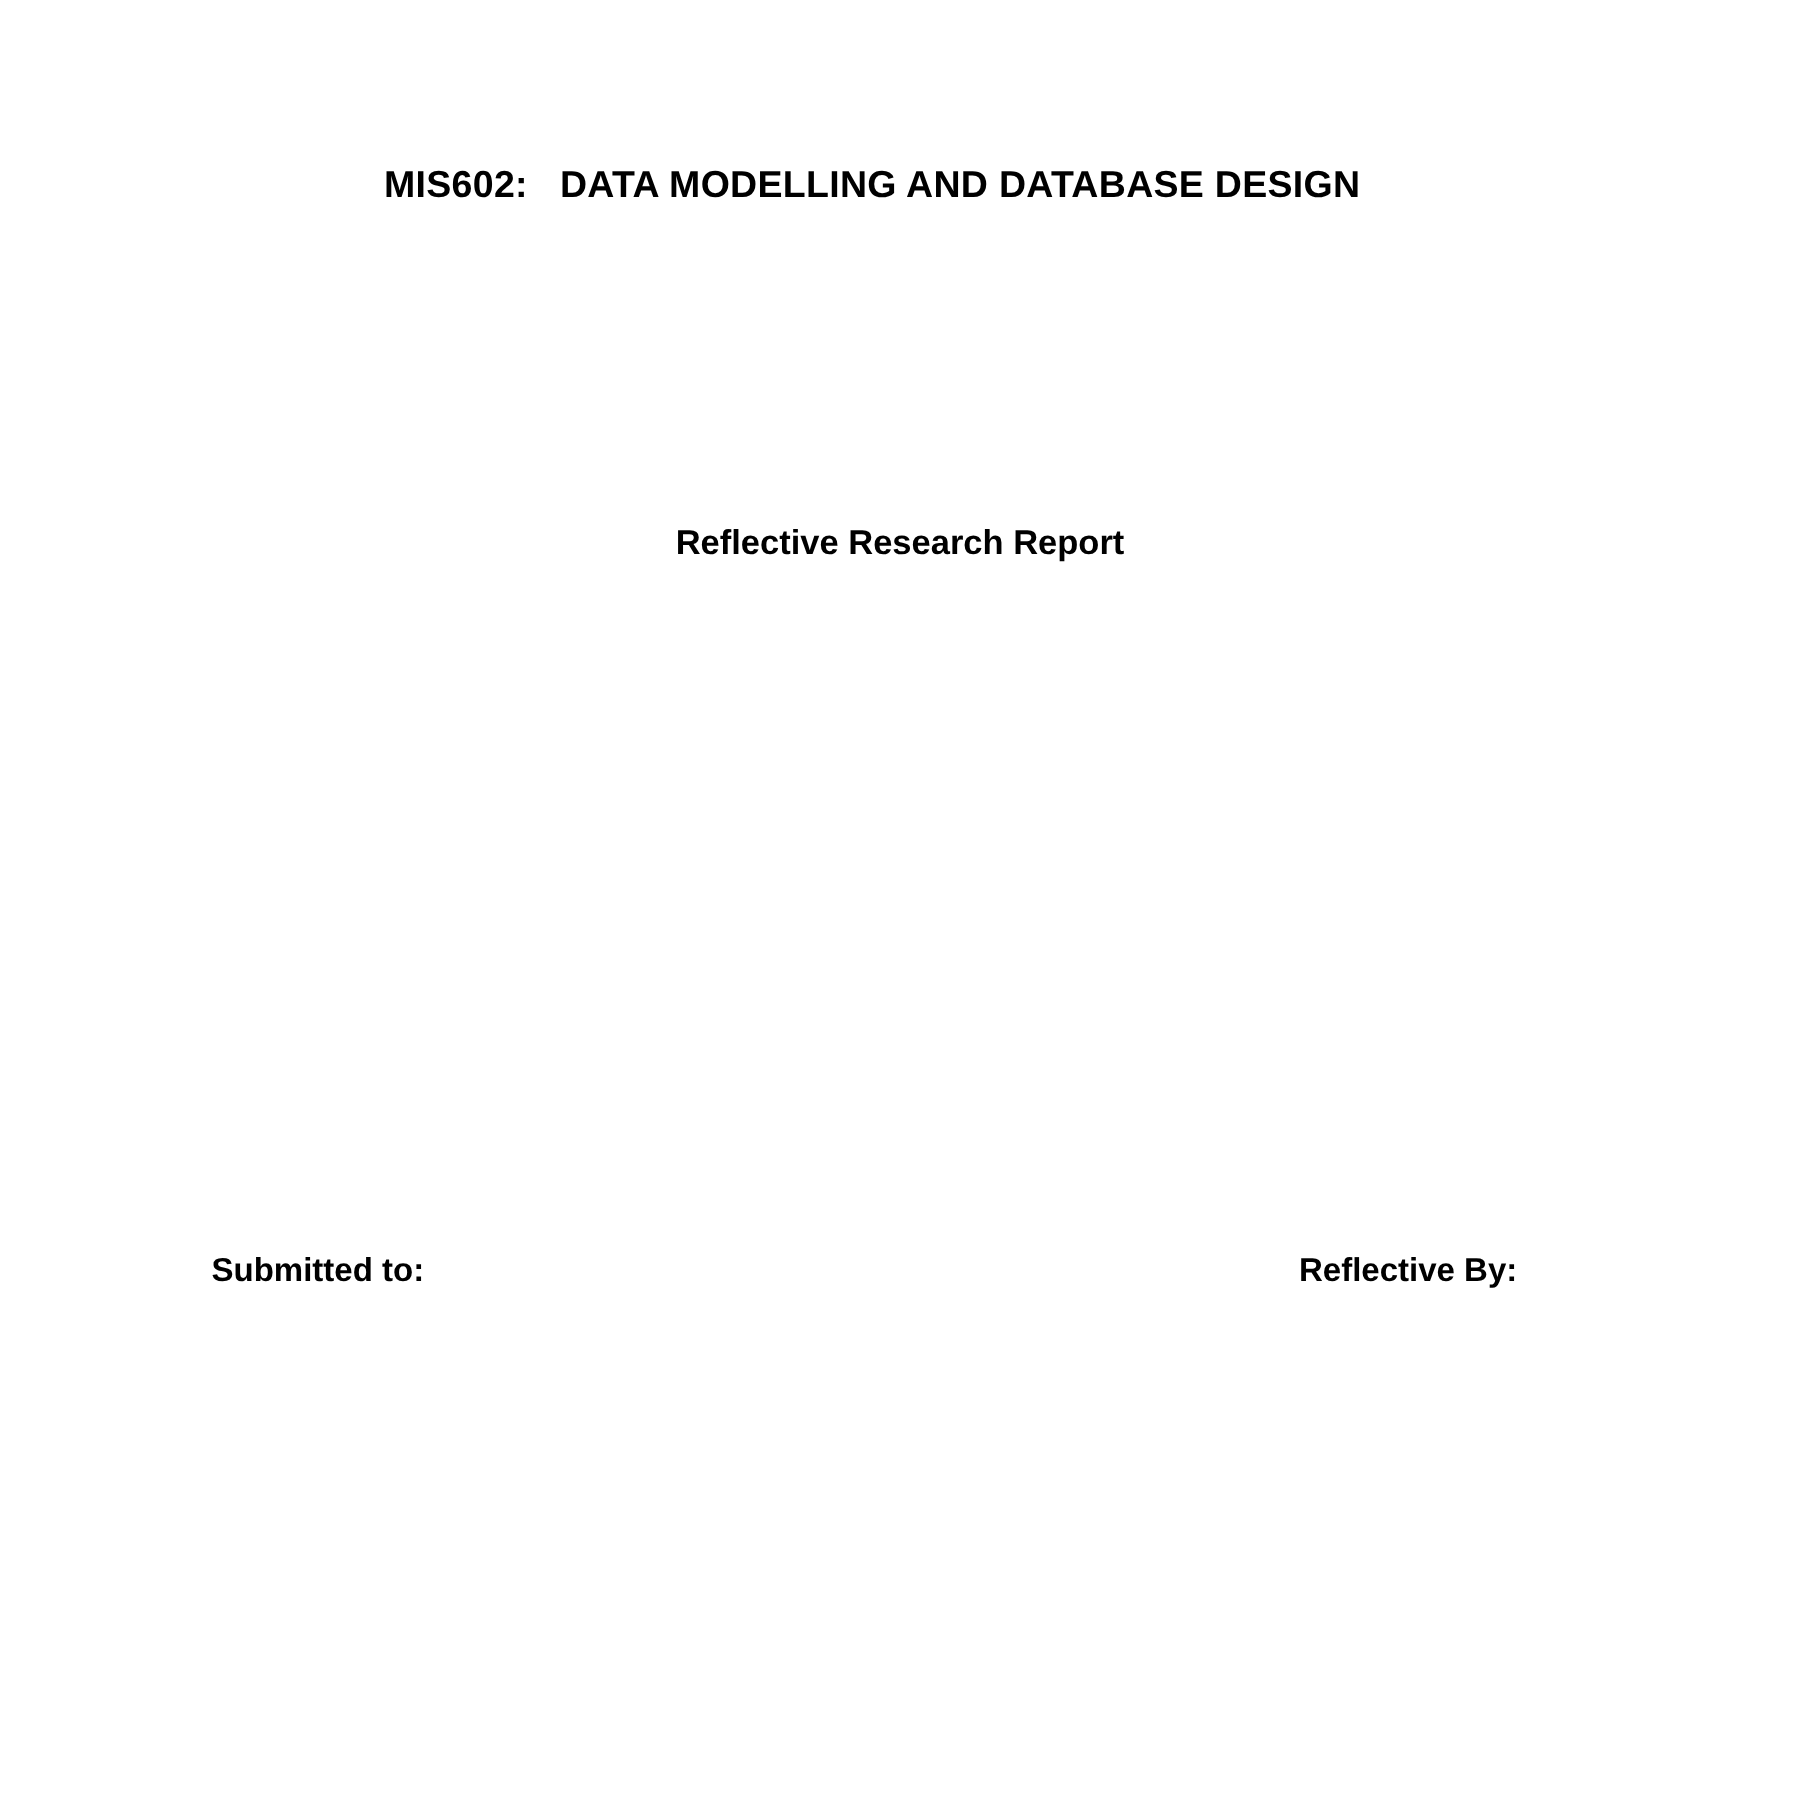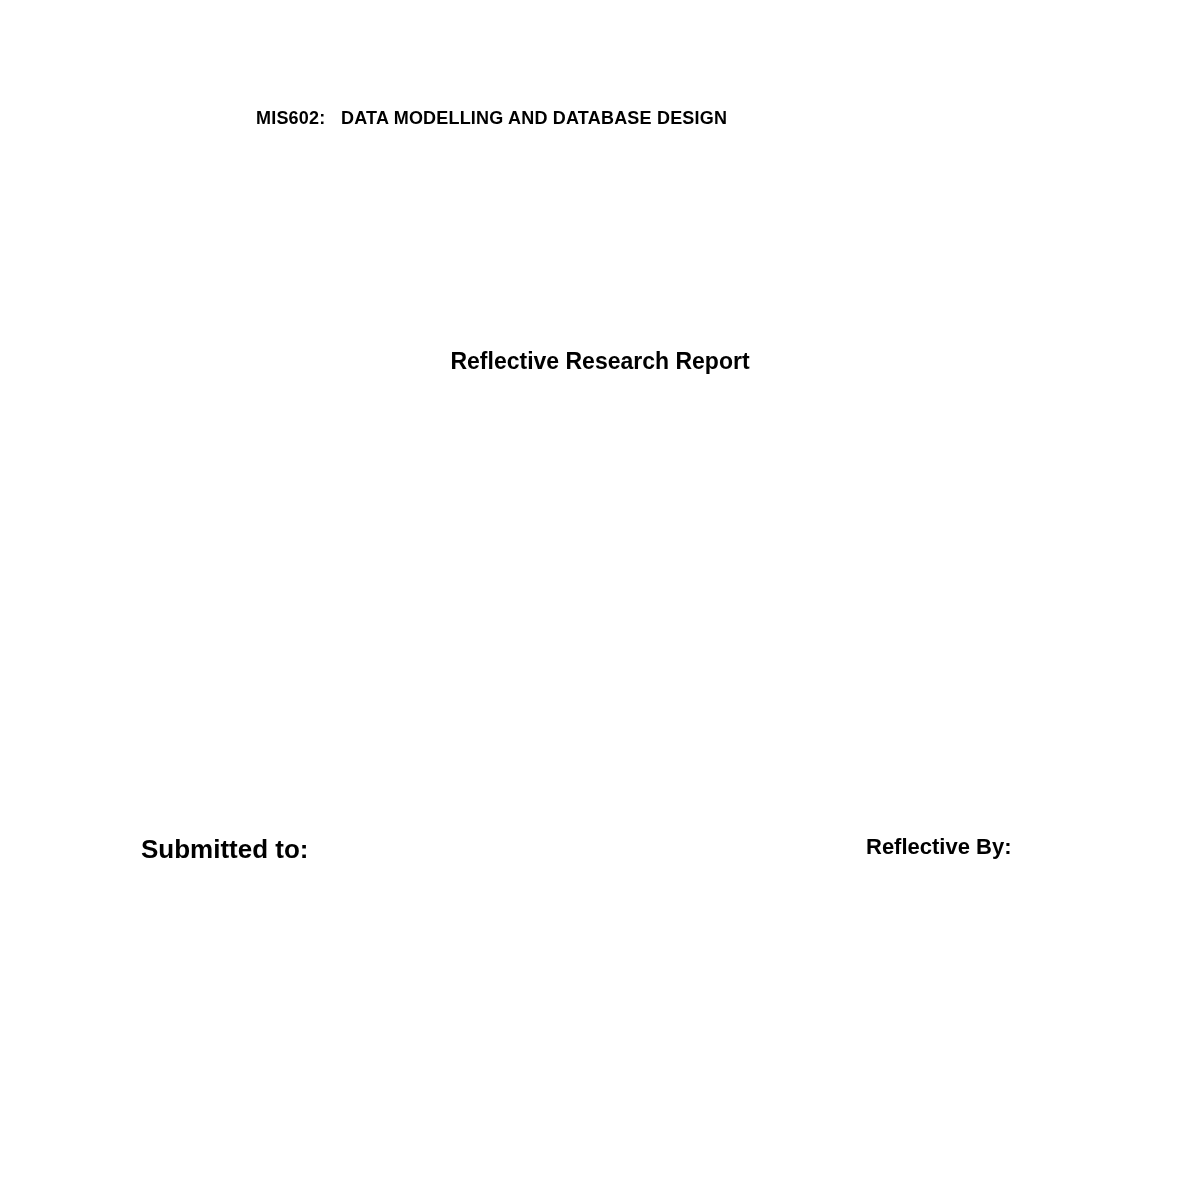--- a/index.html
+++ b/index.html
@@ -20,21 +20,21 @@
     top: 0;
     left: 0;
     width: 1200px;
     height: 1200px;
     background: #ffffff;
   }
   .course-title {
     position: absolute;
     top: 108px;
     left: 256px;
-    font-size: 18px;
+    font-size: 25px;
     font-weight: bold;
     letter-spacing: 0.2px;
     white-space: pre;
     line-height: 1.2;
   }
   .report-title {
     position: absolute;
     top: 348px;
     left: 0;
     width: 1200px;
@@ -51,21 +51,21 @@
     position: absolute;
     top: 834px;
     left: 0;
     width: 1200px;
     height: 34px;
   }
   .submitted-to {
     position: absolute;
     left: 141px;
     top: 0;
-    font-size: 26px;
+    font-size: 22px;
     font-weight: bold;
     line-height: 1.2;
   }
   .submitted-by {
     position: absolute;
     left: 866px;
     top: 0;
     font-size: 22px;
     font-weight: bold;
     line-height: 1.2;

